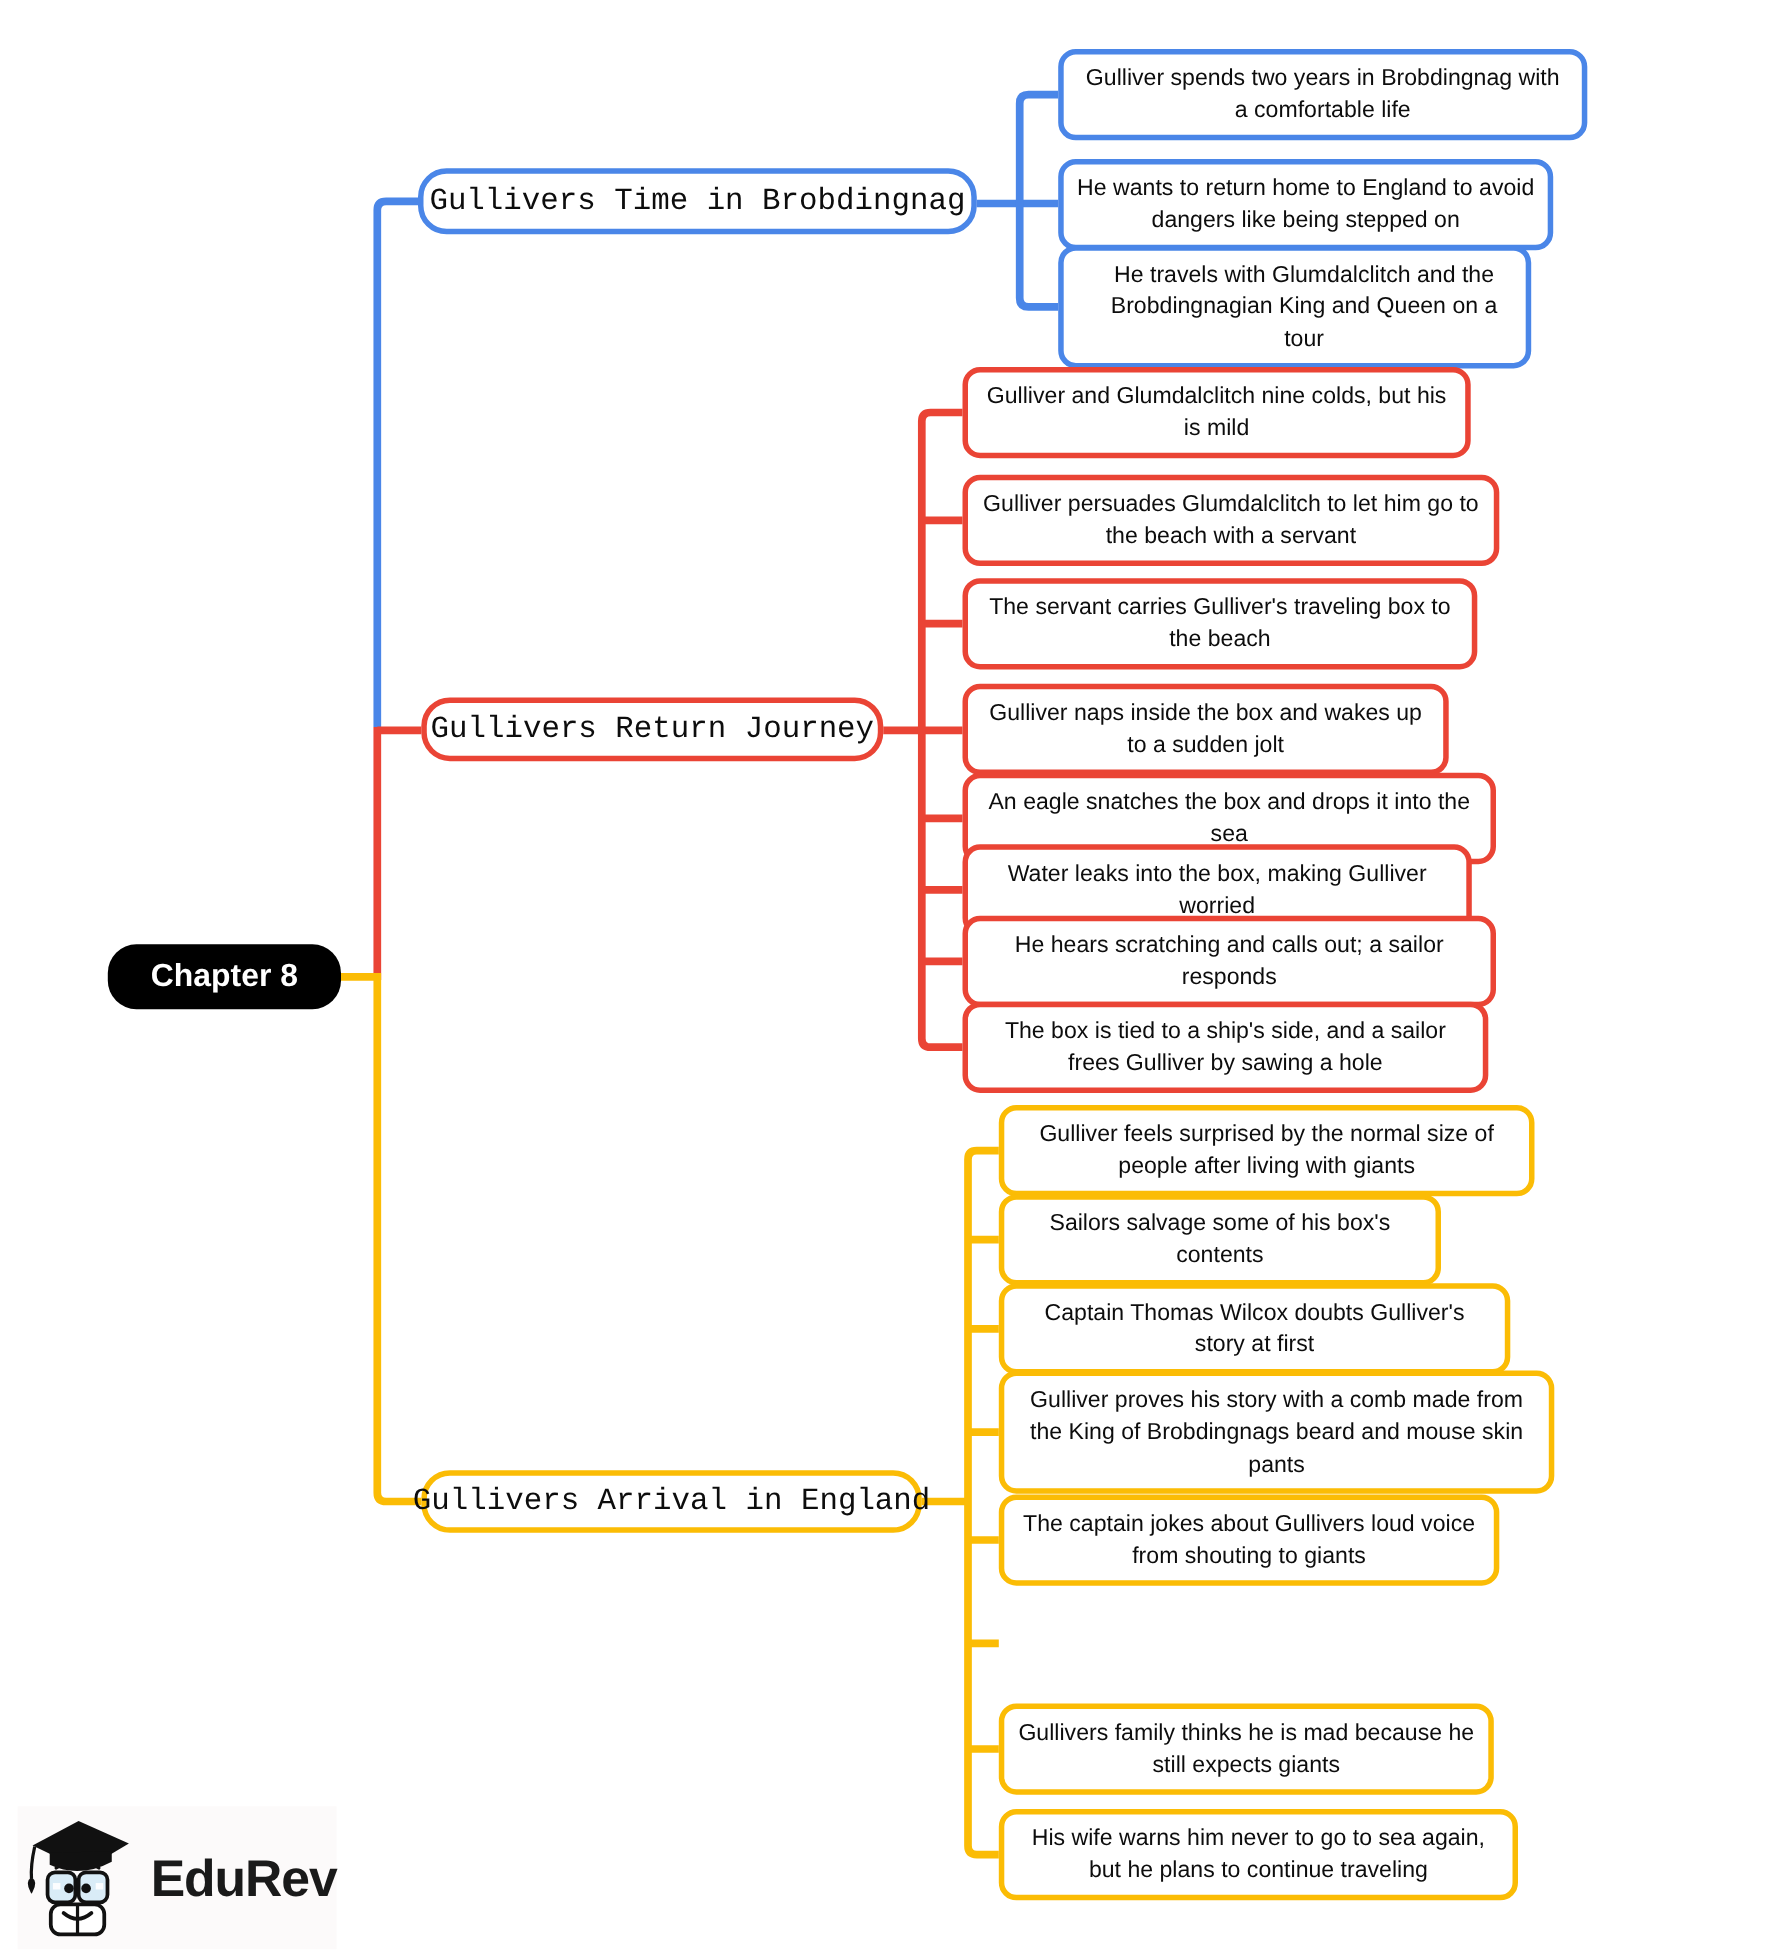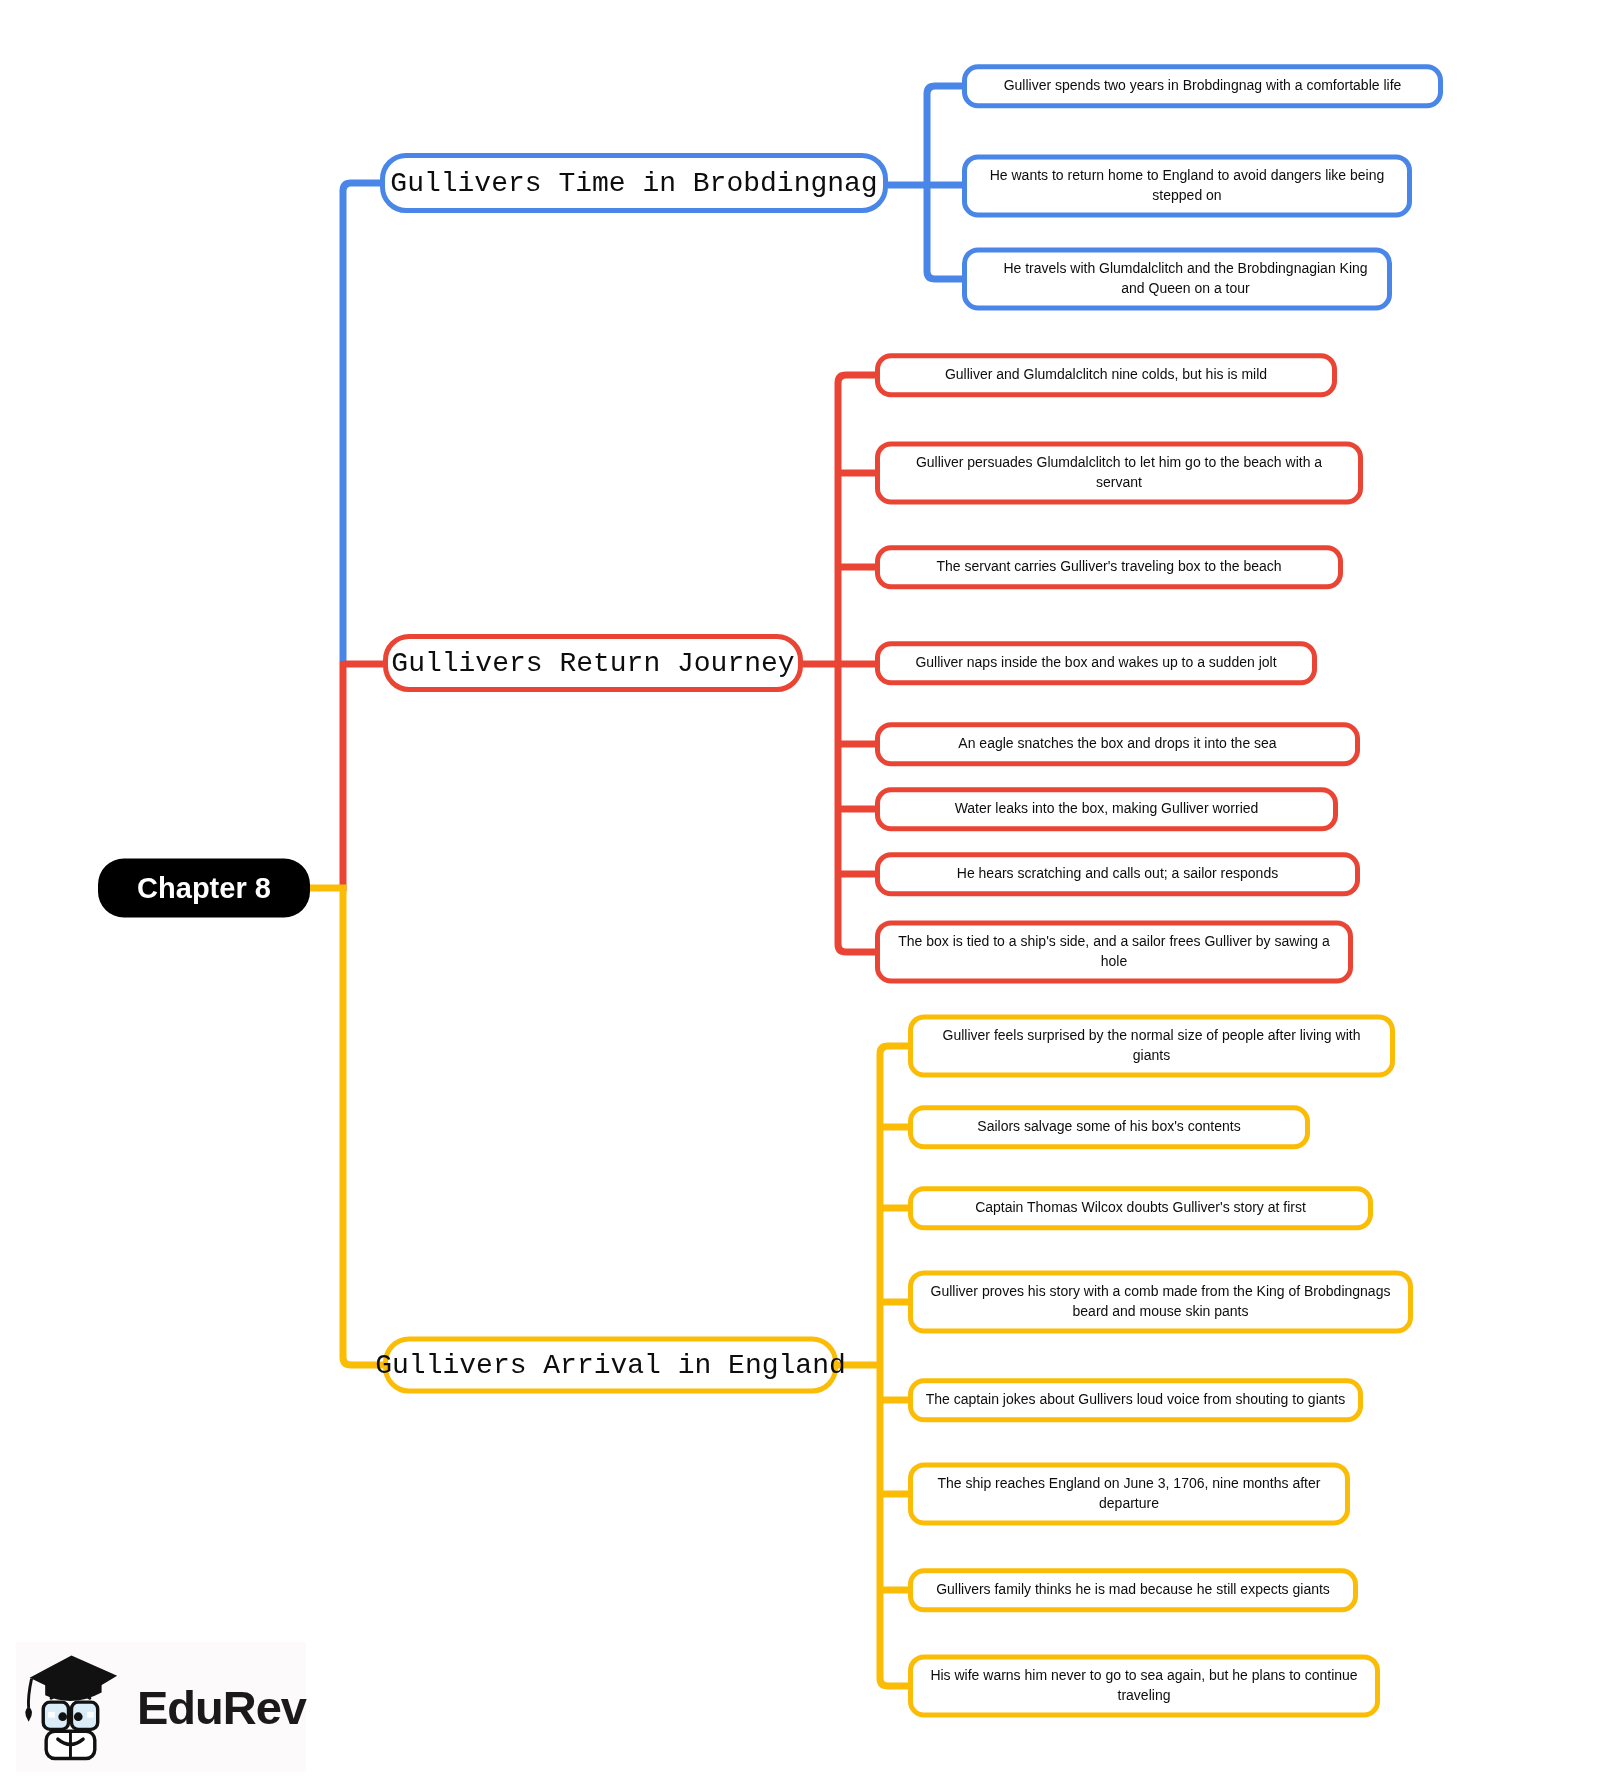--- a/index.html
+++ b/index.html
@@ -28,21 +28,21 @@
     height:59px;
   }
   .topic{
     border:5px solid;border-radius:26px;
     font-size:28px;
     white-space:nowrap;
     font-family:Liberation Mono, monospace;
   }
   .child{
     border:5px solid;border-radius:16px;
-    font-size:14px;line-height:1.4;
+    font-size:21px;line-height:1.4;
     padding:7px 12px;
   }
   .b-blue{border-color:#4A86E8;}
   .b-red{border-color:#EA4435;}
   .b-yellow{border-color:#FBBC05;}
   .logo{
     position:absolute;left:16px;top:1642px;width:290px;height:130px;
     display:flex;align-items:center;
     background:rgba(250,246,246,0.55);
     justify-content:flex-end;
@@ -91,21 +91,20 @@
   <div class="node child b-red" style="left:875px;top:744px;width:485px;">An eagle snatches the box and drops it into the sea</div>
   <div class="node child b-red" style="left:875px;top:809px;width:463px;">Water leaks into the box, making Gulliver worried</div>
   <div class="node child b-red" style="left:875px;top:874px;width:485px;">He hears scratching and calls out; a sailor responds</div>
   <div class="node child b-red" style="left:875px;top:952px;width:478px;">The box is tied to a ship's side, and a sailor frees Gulliver by sawing a hole</div>
 
   <div class="node child b-yellow" style="left:908px;top:1046px;width:487px;">Gulliver feels surprised by the normal size of people after living with giants</div>
   <div class="node child b-yellow" style="left:908px;top:1127px;width:402px;">Sailors salvage some of his box's contents</div>
   <div class="node child b-yellow" style="left:908px;top:1208px;width:465px;">Captain Thomas Wilcox doubts Gulliver's story at first</div>
   <div class="node child b-yellow" style="left:908px;top:1302px;width:505px;">Gulliver proves his story with a comb made from the King of Brobdingnags beard and mouse skin pants</div>
   <div class="node child b-yellow" style="left:908px;top:1400px;width:455px;">The captain jokes about Gullivers loud voice from shouting to giants</div>
-  <div class="node child b-yellow" style="left:908px;top:1494px;width:442px;">The ship reaches England on June 3, 1706, nine months after departure</div>
   <div class="node child b-yellow" style="left:908px;top:1590px;width:450px;">Gullivers family thinks he is mad because he still expects giants</div>
   <div class="node child b-yellow" style="left:908px;top:1686px;width:472px;">His wife warns him never to go to sea again, but he plans to continue traveling</div>
 
   <div class="logo">
     <svg width="108" height="118" viewBox="0 0 110 118" xmlns="http://www.w3.org/2000/svg">
 
       <rect x="31" y="84" width="50" height="28" rx="9" fill="#ffffff" stroke="#111111" stroke-width="3.5"></rect>
       <line x1="56" y1="84" x2="56" y2="112" stroke="#111111" stroke-width="3"></line>
       <path d="M 43 92 Q 56 103 69 92" fill="none" stroke="#111111" stroke-width="3.5" stroke-linecap="round"></path>
 

